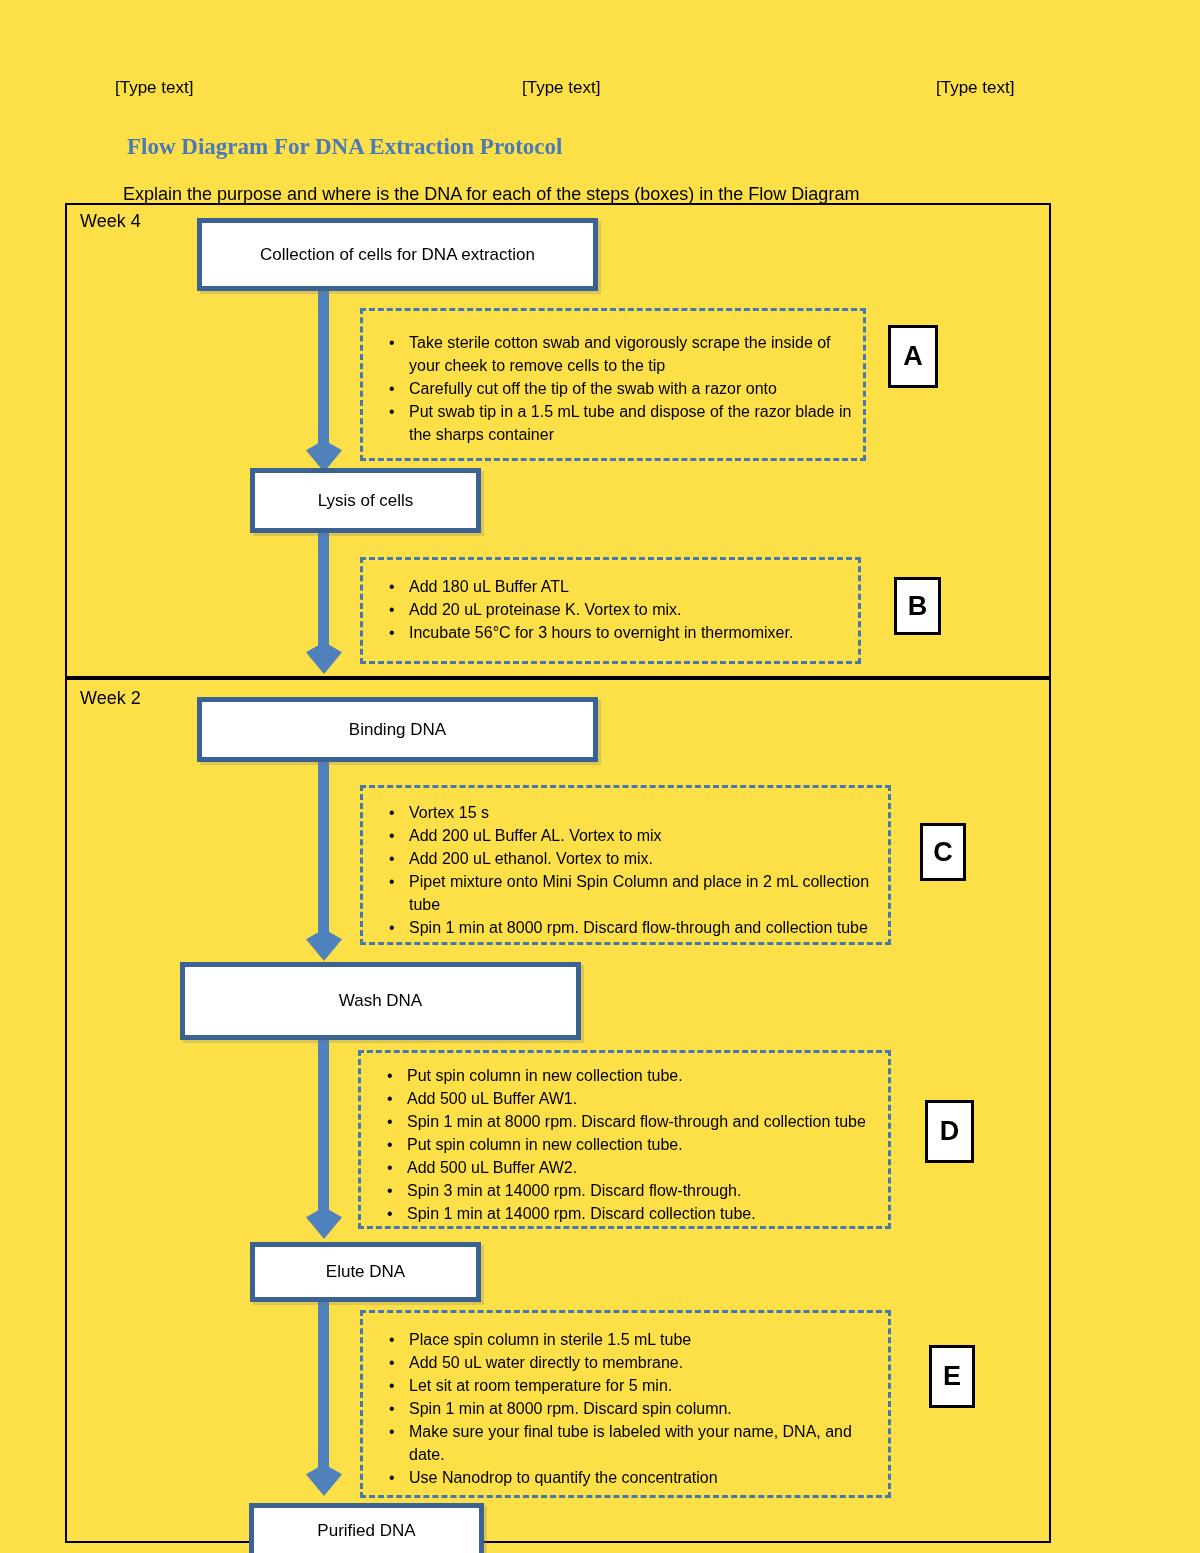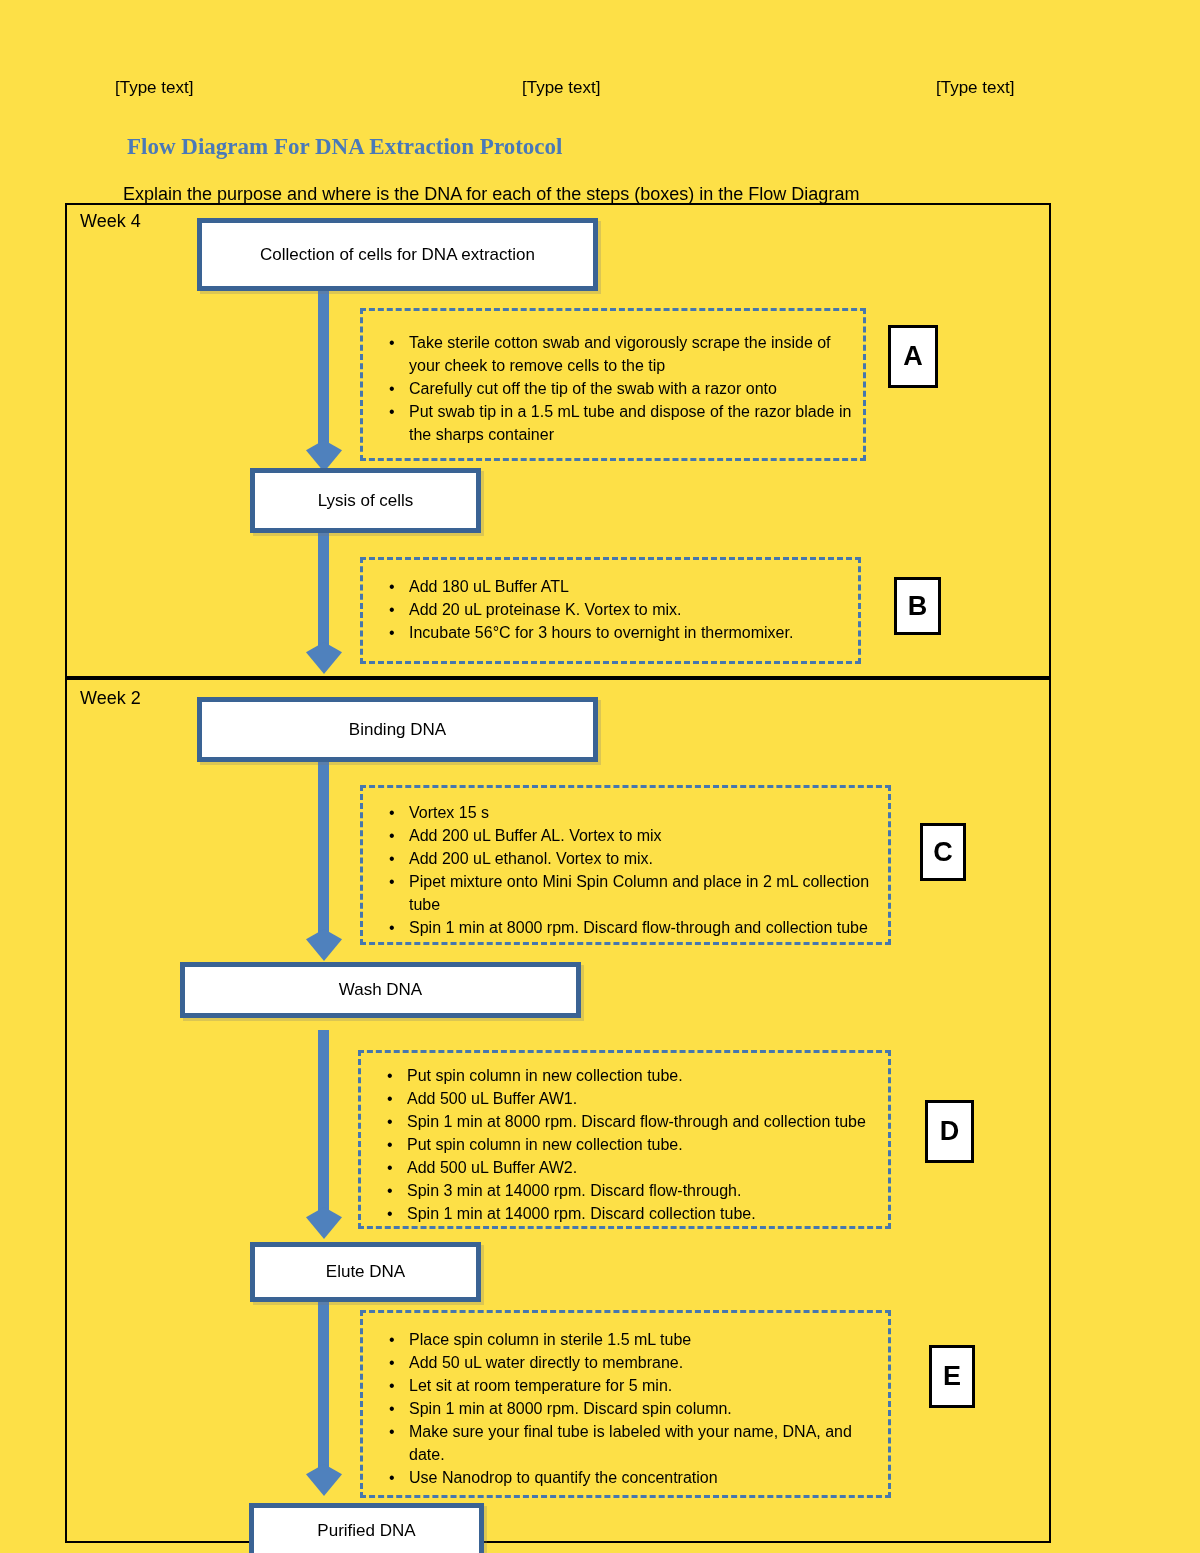--- a/index.html
+++ b/index.html
@@ -32,21 +32,21 @@
     position:absolute; box-sizing:border-box;
     border:5px solid #3a6394; background:#fff;
     display:flex; align-items:center; justify-content:center;
     font-size:17px; text-align:center;
     box-shadow:3px 3px 0 rgba(120,120,120,0.25);
     margin-left:32px;
   }
   #box-collection { left:165px; top:218px;  width:401px; height:73px; }
   #box-lysis      { left:218px; top:468px;  width:231px; height:65px; }
   #box-binding    { left:165px; top:697px;  width:401px; height:65px;text-align:right; }
-  #box-wash       { left:148px; top:962px;  width:401px; height:56px; }
+  #box-wash       { left:148px; top:962px;  width:401px; height:78px; }
   #box-elute      { left:218px; top:1242px; width:231px; height:60px; }
   #box-purified   { left:217px; top:1503px; width:235px; height:55px; }
 
   .arrow-stem { position:absolute; left:318px; width:11px; background:#4f81bd; }
   #stem1 { top:291px;  height:157px; }
   #stem2 { top:533px;  height:113px; }
   #stem3 { top:762px;  height:171px; }
   #stem4 { top:1030px; height:181px; }
   #stem5 { top:1302px; height:166px; }
   .arrow-head {

